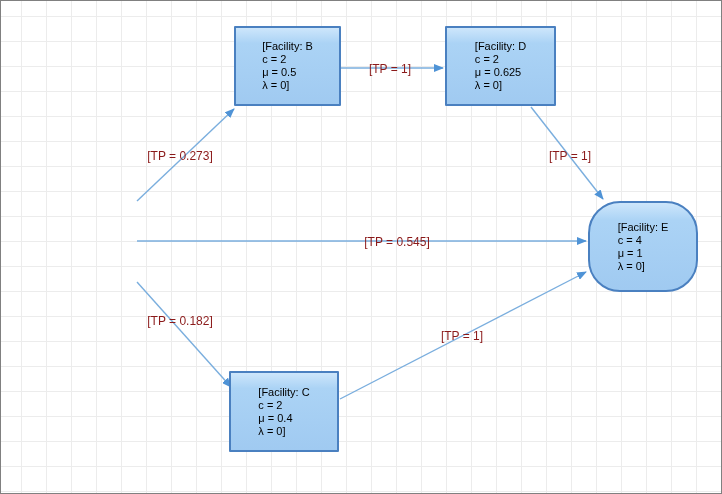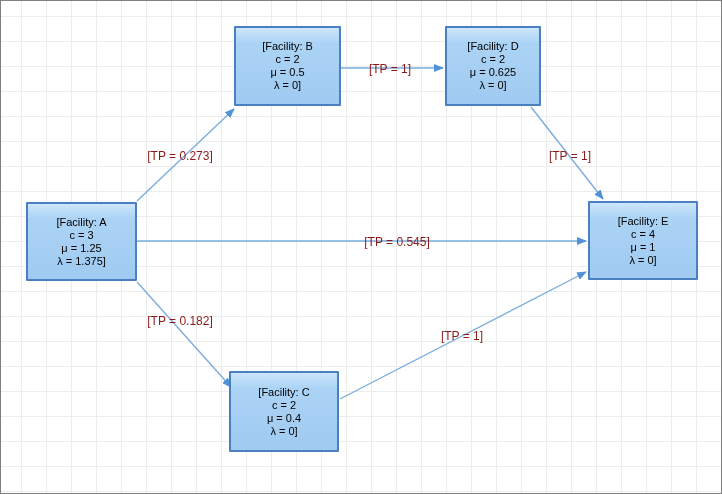--- a/index.html
+++ b/index.html
@@ -39,21 +39,21 @@
     z-index: 2;
     box-sizing: border-box;
     border: 2px solid var(--node-border, #4a80c0);
     background: linear-gradient(180deg, #cde6fb 0%, #abd3f5 20%, var(--node-fill, #a0caf1) 100%);
     display: flex;
     align-items: center;
     justify-content: center;
     border-radius: 1px;
   }
   .node-text {
-    text-align: center;
+    text-align: left;
     font-size: 11px;
     line-height: 13px;
     color: var(--node-text, #000000);
     white-space: nowrap;
   }
   .edge-label {
     position: absolute;
     z-index: 3;
     transform: translate(-50%, -50%);
     font-size: 12px;
@@ -77,53 +77,45 @@
       <line x1="136" y1="281" x2="230" y2="386" marker-end="url(#arrowhead)"></line>
       <line x1="339" y1="398" x2="585" y2="271" marker-end="url(#arrowhead)"></line>
       <line x1="530" y1="106" x2="602" y2="198" marker-end="url(#arrowhead)"></line>
     </svg>
 <div class="edge-label" style="left: 179px; top: 155px; text-align: right;">[TP = 0.273]</div>
     <div class="edge-label" style="left: 389px; top: 68px;">[TP = 1]</div>
     <div class="edge-label" style="left: 359px; top: 241px; margin-left: 37px;">[TP = 0.545]</div>
     <div class="edge-label" style="left: 179px; top: 320px;">[TP = 0.182]</div>
     <div class="edge-label" style="left: 461px; top: 335px;">[TP = 1]</div>
     <div class="edge-label" style="left: 569px; top: 155px;">[TP = 1]</div>
-    <div class="node" style="left: 25px; top: 201px; width: 111px; height: 79px;">
-      <div class="node-text">
-        <div>[Facility: A</div>
-        <div>c = 3</div>
-        <div>μ = 1.25</div>
-        <div>λ = 1.375]</div>
-      </div>
-    </div>
     <div class="node" style="left: 233px; top: 25px; width: 107px; height: 80px;">
       <div class="node-text">
         <div>[Facility: B</div>
         <div>c = 2</div>
         <div>μ = 0.5</div>
         <div>λ = 0]</div>
       </div>
     </div>
     <div class="node" style="left: 228px; top: 370px; width: 110px; height: 81px;">
       <div class="node-text">
         <div>[Facility: C</div>
         <div>c = 2</div>
         <div>μ = 0.4</div>
         <div>λ = 0]</div>
       </div>
     </div>
-    <div class="node" style="left: 444px; top: 25px; width: 96px; height: 80px;">
+    <div class="node" style="left: 444px; top: 25px; width: 111px; height: 80px;">
       <div class="node-text">
         <div>[Facility: D</div>
         <div>c = 2</div>
         <div>μ = 0.625</div>
         <div>λ = 0]</div>
       </div>
     </div>
-    <div class="node" style="left: 587px; top: 200px; width: 110px; height: 79px;">
+    <div class="node" style="left: 587px; top: 200px; width: 110px; height: 91px; border-radius: 32px;">
       <div class="node-text">
         <div>[Facility: E</div>
         <div>c = 4</div>
         <div>μ = 1</div>
         <div>λ = 0]</div>
       </div>
     </div>
   </div>
 
 </body></html>

